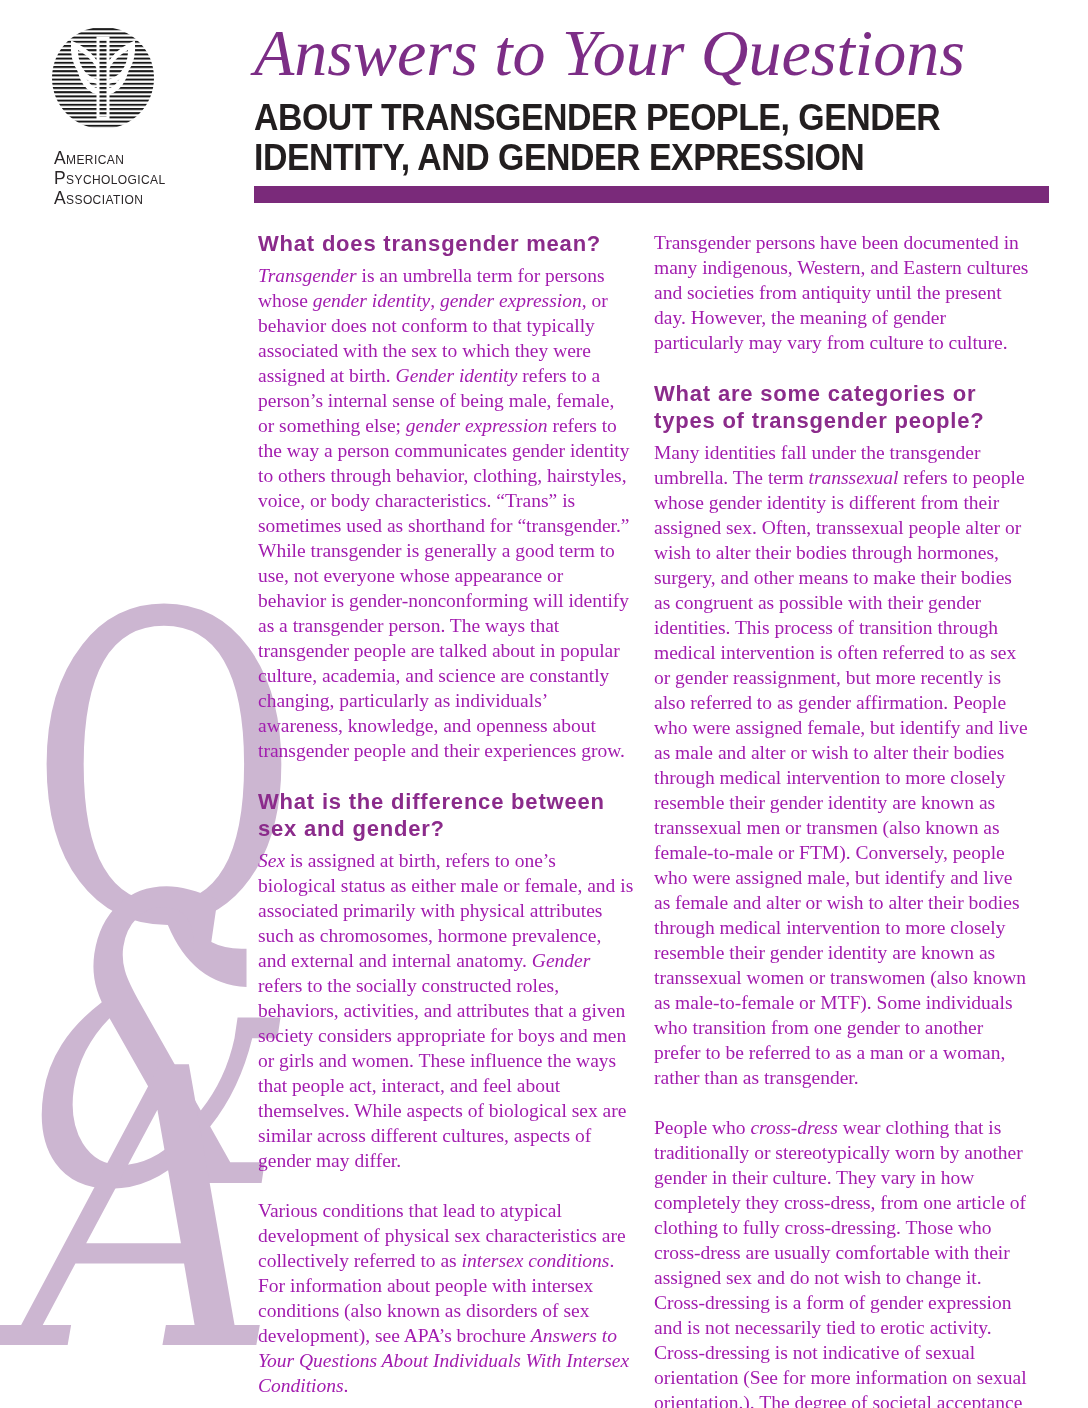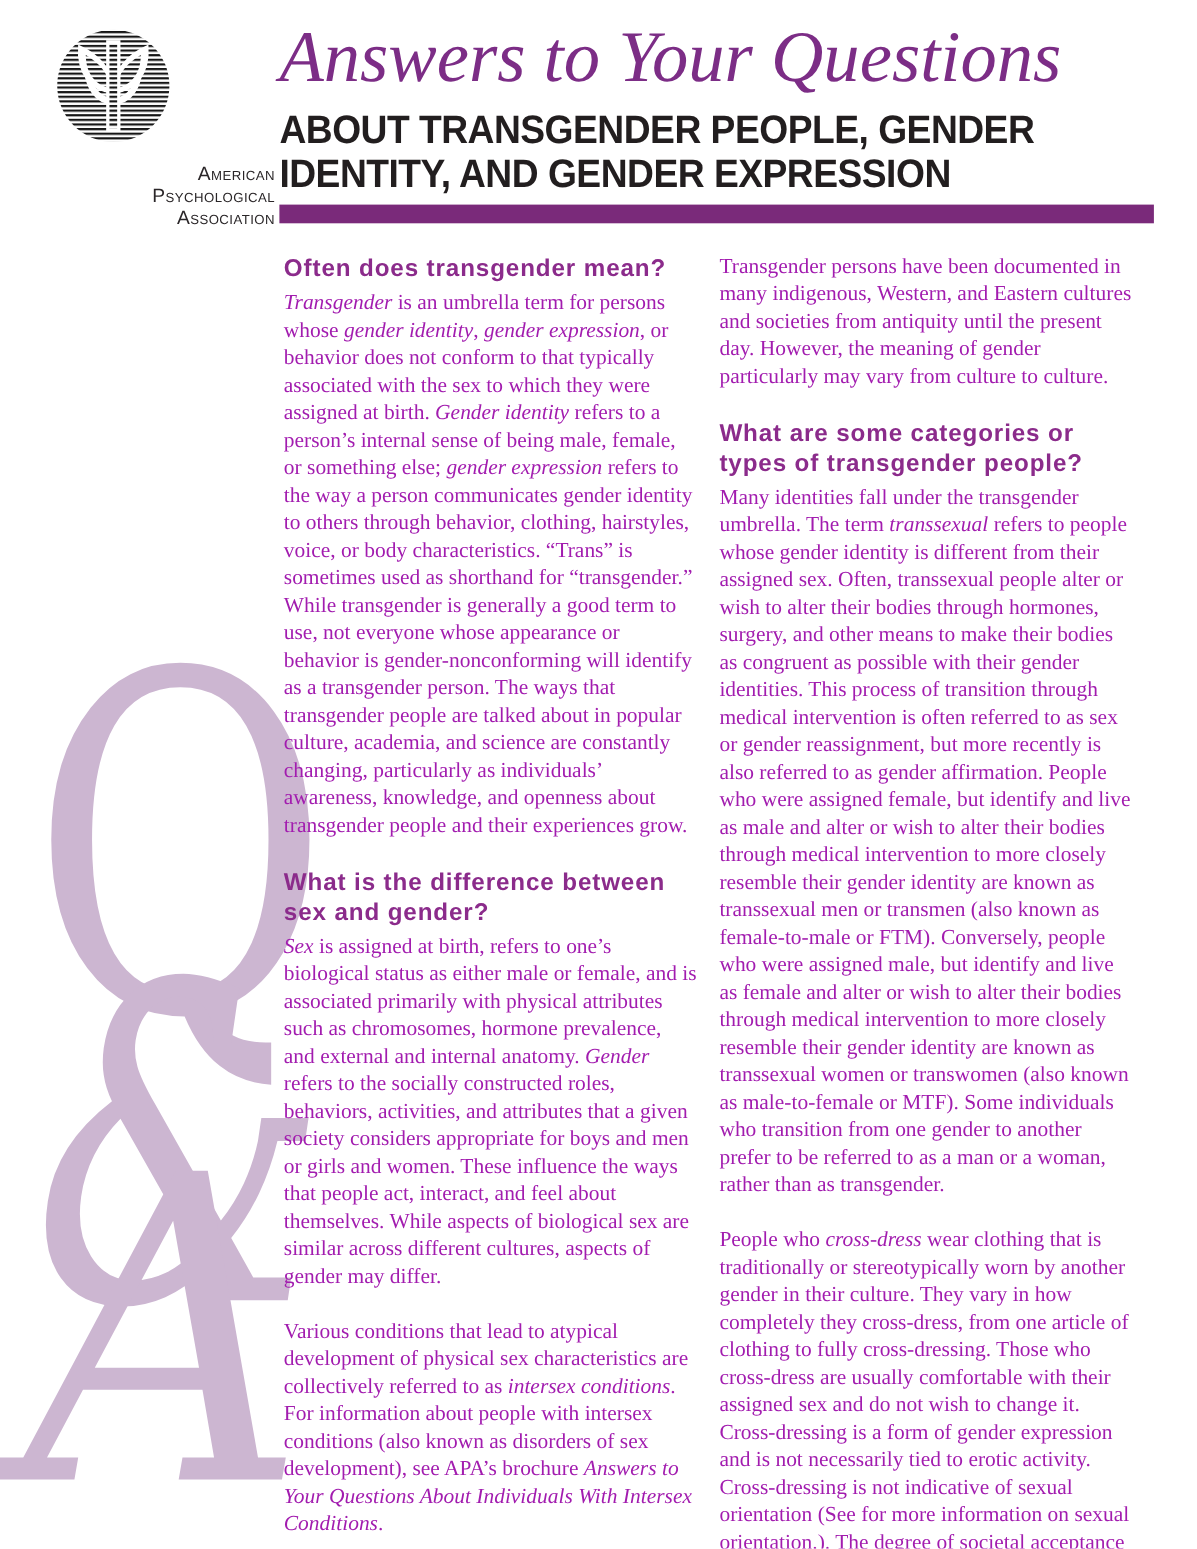--- a/index.html
+++ b/index.html
@@ -30,21 +30,20 @@
   .logo-block svg { display: block; }
   .org-name {
     margin-top: 14px;
     padding-left: 4px;
     font-family: "Liberation Sans", sans-serif;
     font-variant: small-caps;
     font-size: 17.5px;
     line-height: 20px;
     letter-spacing: 0.4px;
     color: #2a2628;
-    text-align: right;
   }
 
   
   .header { position: absolute; left: 254px; top: 20px; width: 806px; z-index: 1; }
   .doc-title {
     font-family: "Liberation Serif", serif;
     font-style: italic;
     font-weight: normal;
     font-size: 66px;
     line-height: 66px;
@@ -141,21 +140,21 @@
     <div class="doc-subtitle">
       <div>ABOUT TRANSGENDER PEOPLE, GENDER</div>
       <div>IDENTITY, AND GENDER EXPRESSION</div>
     </div>
     <div class="title-rule"></div>
   </div>
 
   <div class="content">
     <div class="column">
   <div class="section">
-    <h3 class="q-heading">Often does transgender mean?</h3>
+    <h3 class="q-heading">What does transgender mean?</h3>
     <div class="sec-body">
             <p class="body-par"><i>Transgender</i> is an umbrella term for persons whose <i>gender identity</i>, <i>gender expression</i>, or behavior does not conform to that typically associated with the sex to which they were assigned at birth. <i>Gender identity</i> refers to a person’s internal sense of being male, female, or something else; <i>gender expression</i> refers to the way a person communicates gender identity to others through behavior, clothing, hairstyles, voice, or body characteristics. “Trans” is sometimes used as shorthand for “transgender.” While transgender is generally a good term to use, not everyone whose appearance or behavior is gender-nonconforming will identify as a transgender person. The ways that transgender people are talked about in popular culture, academia, and science are constantly changing, particularly as individuals’ awareness, knowledge, and openness about transgender people and their experiences grow.</p>
           </div>
   </div>
 
   <div class="section">
     <h3 class="q-heading">What is the difference between sex and gender?</h3>
     <div class="sec-body">
             <p class="body-par"><i>Sex</i> is assigned at birth, refers to one’s biological status as either male or female, and is associated primarily with physical attributes such as chromosomes, hormone prevalence, and external and internal anatomy. <i>Gender</i> refers to the socially constructed roles, behaviors, activities, and attributes that a given society considers appropriate for boys and men or girls and women. These influence the ways that people act, interact, and feel about themselves. While aspects of biological sex are similar across different cultures, aspects of gender may differ.</p>
             <p class="body-par">Various conditions that lead to atypical development of physical sex characteristics are collectively referred to as <i>intersex conditions</i>. For information about people with intersex conditions (also known as disorders of sex development), see APA’s brochure <i>Answers to Your Questions About Individuals With Intersex Conditions</i>.</p>

